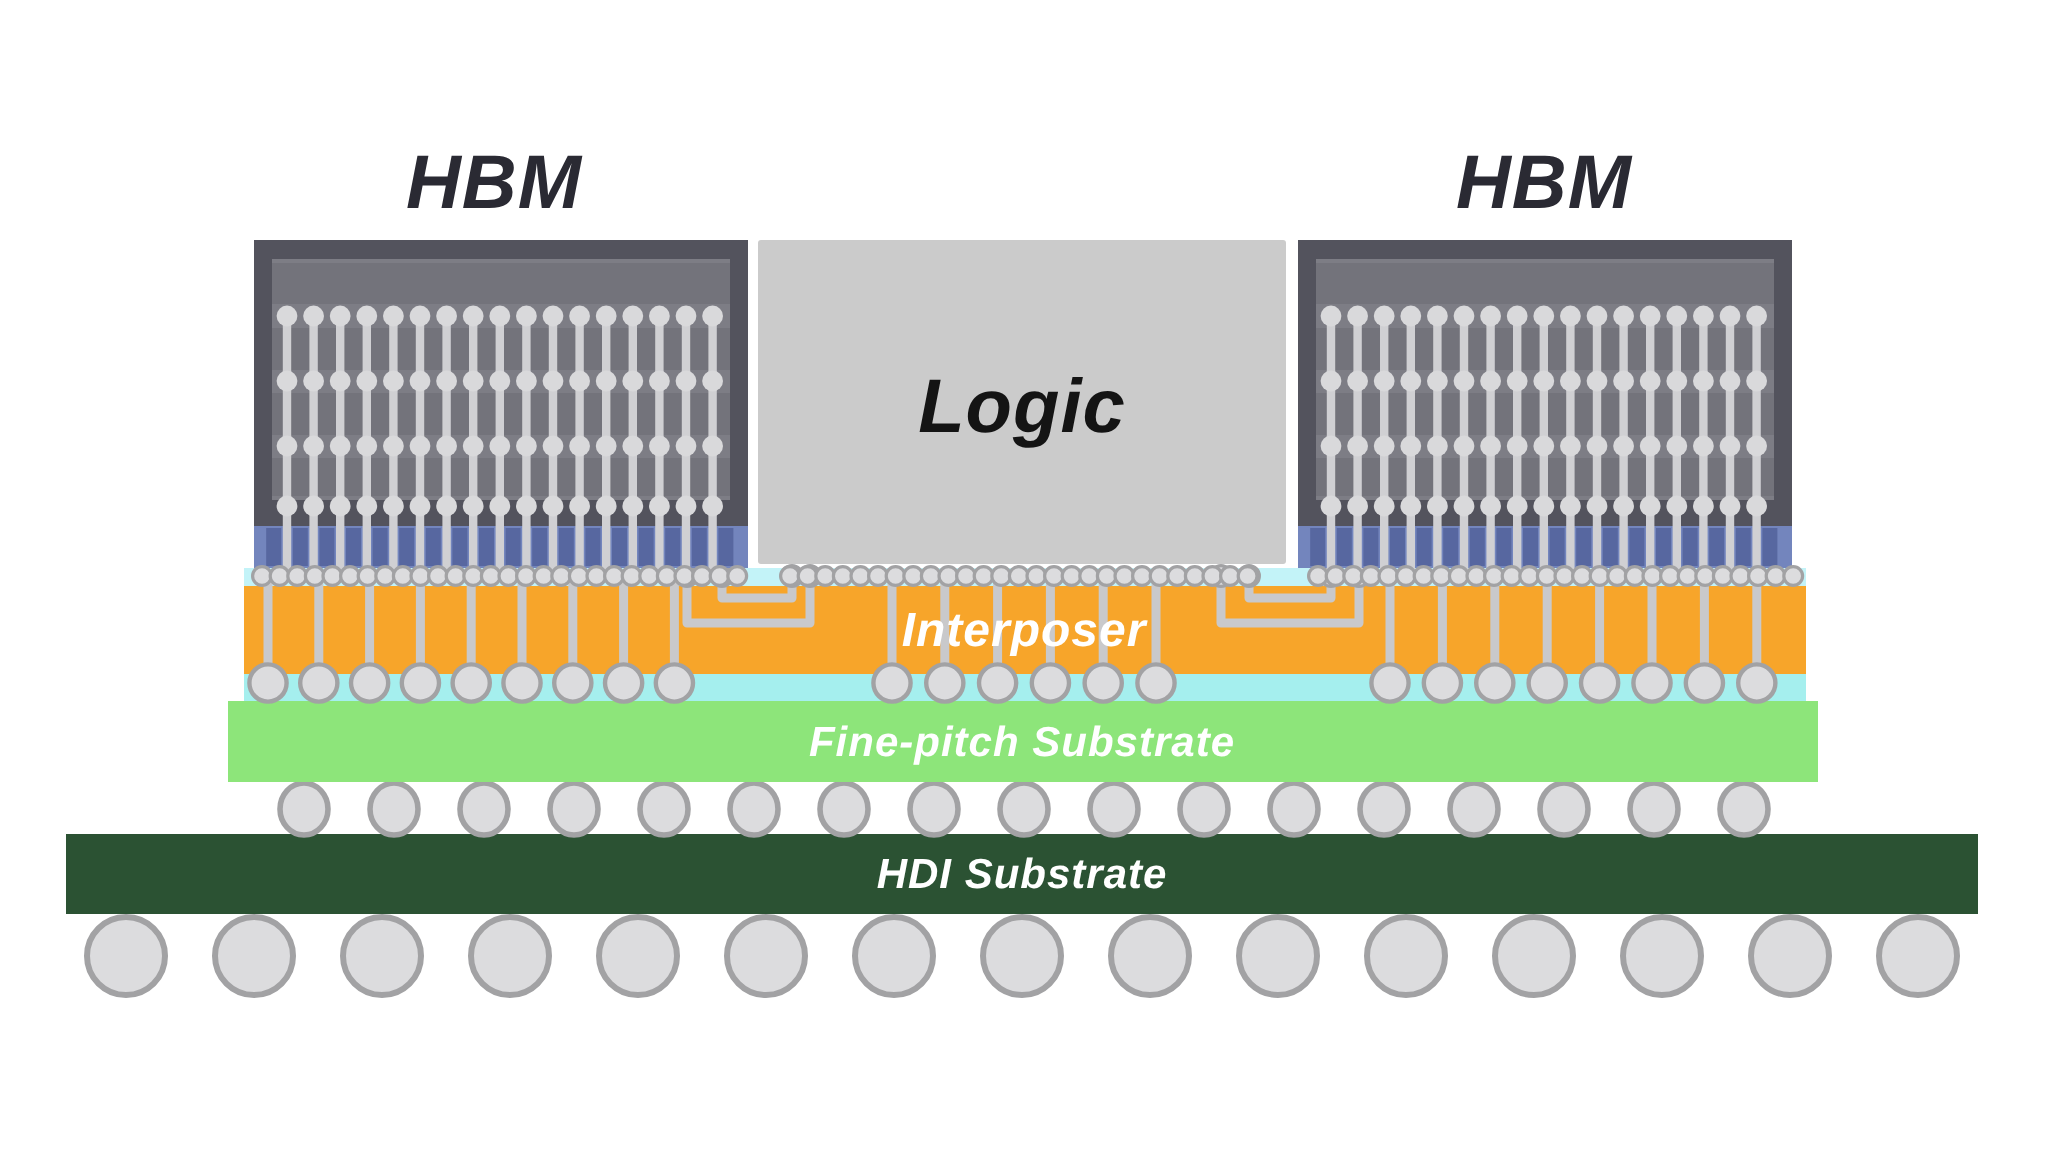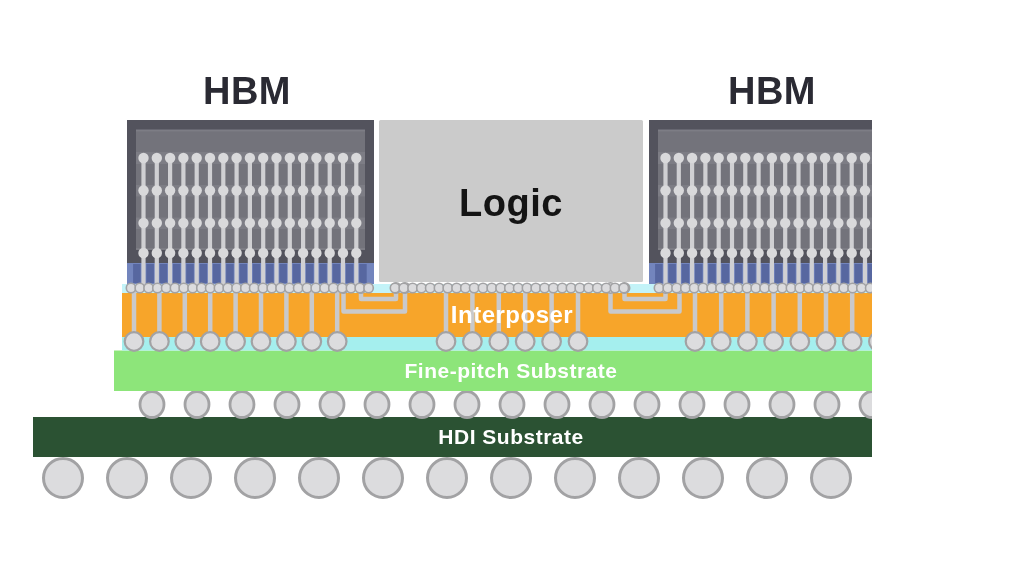--- a/index.html
+++ b/index.html
@@ -1,16 +1,16 @@
 <!DOCTYPE html>
 <html style="--background: #FFFFFF; --label-dark: #2A2A33; --logic-text: #141414; --white-text: #FFFFFF; --hbm-frame: #53535D; --hbm-inner: #7D7D85; --hbm-die: #73737B; --via-bar: #D0D0D3; --via-dot: #D9D9DB; --hbm-base-blue: #7385BD; --hbm-base-blue-dark: #5767A0; --logic-fill: #CBCBCB; --underfill-top: #C3F3F8; --underfill-bottom: #A5EFEE; --interposer-orange: #F7A52A; --fine-pitch-green: #8DE57A; --hdi-green: #2B5233; --ball-fill: #DCDCDE; --ball-stroke: #A2A2A4; --trace-gray: #C9C9CB;"><head>
 <meta charset="utf-8">
 <style>
   html,body{margin:0;padding:0;background:#fff;}
-  .stage{position:relative;width:872px;height:576px;background:var(--background,#fff);overflow:hidden;}
+  .stage{position:relative;width:1024px;height:576px;background:var(--background,#fff);overflow:hidden;font-style:italic;}
   svg{display:block;}
   text{font-family:"Liberation Sans","DejaVu Sans",sans-serif;font-weight:700;}
   .t-dark{fill:var(--label-dark);font-size:38px;letter-spacing:0.5px;}
   .t-logic{fill:var(--logic-text);font-size:38px;letter-spacing:0.5px;}
   .t-white{fill:var(--white-text);}
   .t-interposer{font-size:24px;letter-spacing:0.5px;}
   .t-band{font-size:21px;letter-spacing:0.5px;}
 </style>
 </head>
 <body>

